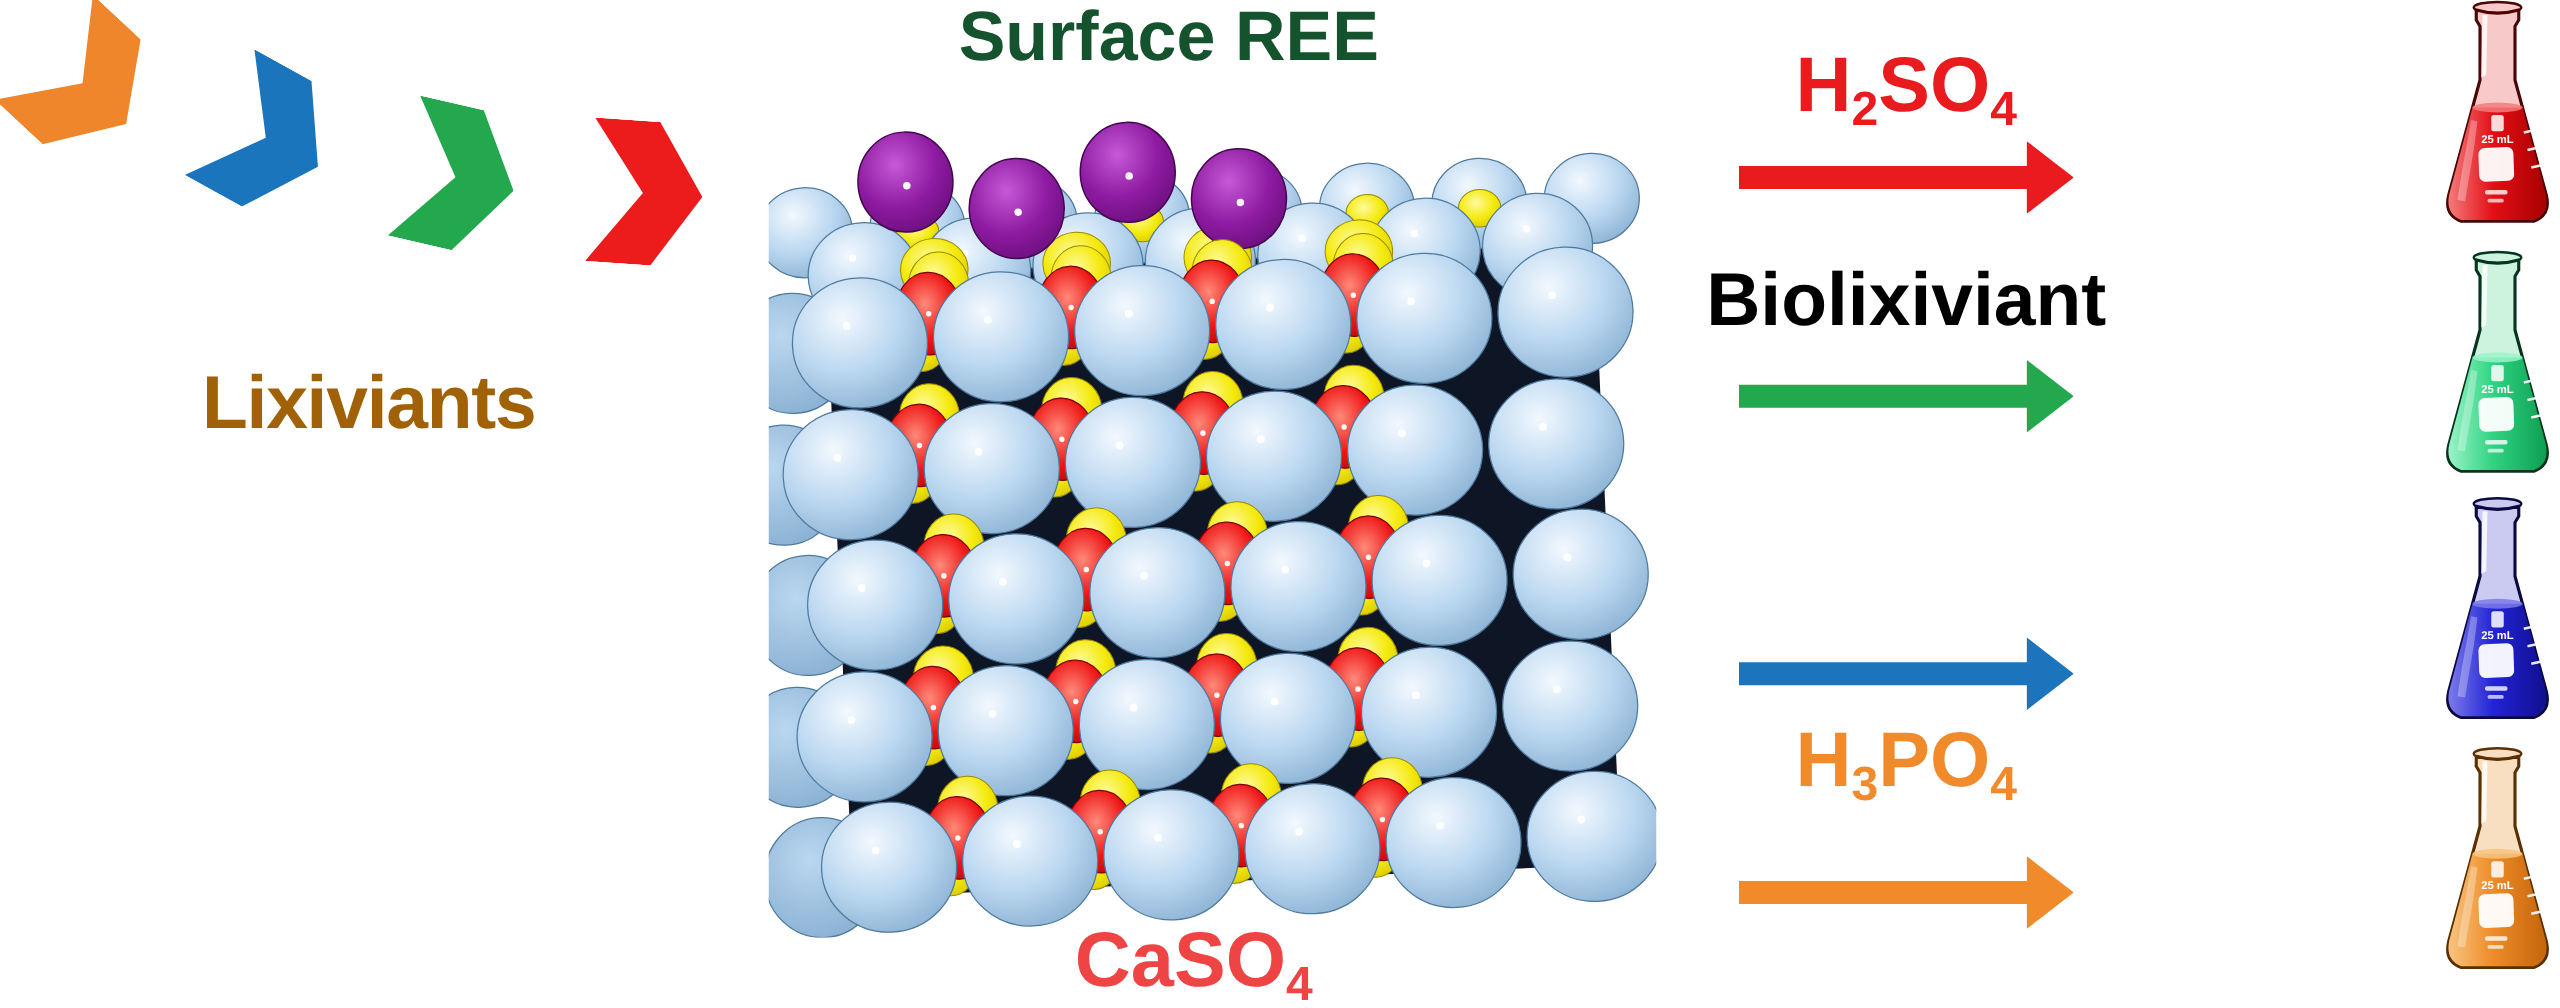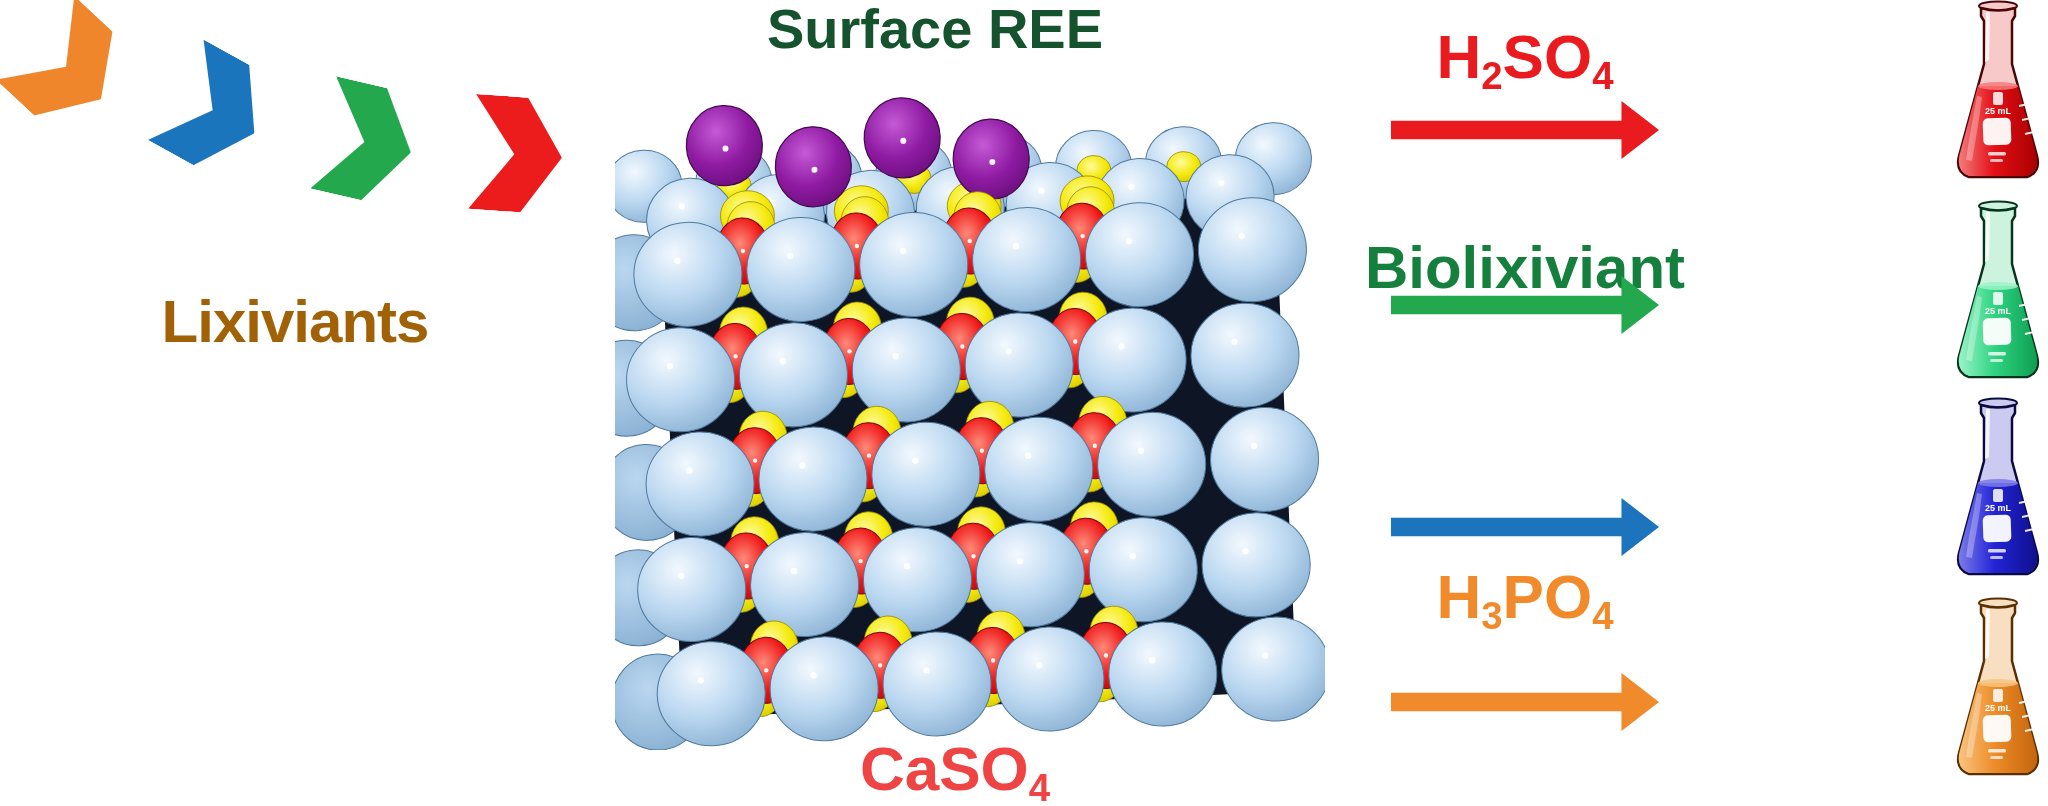--- a/index.html
+++ b/index.html
@@ -26,21 +26,21 @@
     left:720px;top:0px;width:430px;text-align:center;
     font-size:56px;font-weight:bold;line-height:1.05;letter-spacing:0px;
   }
   #crystal{left:615px;top:90px;width:710px;height:660px;}
   .caso4{
     left:805px;top:738px;width:300px;text-align:center;
     font-size:62px;font-weight:bold;line-height:1;
   }
   .caso4 sub, .reagent sub{font-size:0.62em;position:relative;top:0.28em;vertical-align:baseline;}
   
-  .right-col{left:1320px;top:4px;width:410px;height:700px;}
+  .right-col{left:1320px;top:16px;width:410px;height:700px;}
   .reagent{
     position:absolute;left:0;width:100%;text-align:center;
     font-weight:bold;line-height:1;font-size:60px;
   }
   .reagent.formula{font-size:62px;}
   .rxn-arrow{
     position:absolute;left:71px;width:268px;height:58px;
     clip-path:polygon(0 34%,86% 34%,86% 0%,100% 50%,86% 100%,86% 66%,0 66%);
   }
   .r0{top:22px;} .a0{top:97px;}
@@ -276,21 +276,21 @@
       <ellipse cx="650" cy="592" rx="54" ry="52" fill="url(#gCA)" stroke="#4F7A9E" stroke-width="1"></ellipse>
       <circle cx="640" cy="578" r="3.2" fill="#fff" opacity="0.95"></circle>
     </g>
   </svg>
 <div class="abs caso4" style="color: #ef4444;">CaSO<sub>4</sub></div>
 
 <div class="abs right-col">
   <div class="reagent formula r0" style="color: rgb(234, 27, 30);">H<sub>2</sub>SO<sub>4</sub></div>
   <div class="rxn-arrow a0" style="background-color: rgb(234, 27, 30);"></div>
 
-  <div class="reagent r1" style="color: #15803d; margin-top: 40px;">Biolixiviant</div>
+  <div class="reagent r1" style="color: #000000;">Biolixiviant</div>
   <div class="rxn-arrow a1" style="background-color: rgb(35, 168, 77);"></div>
 
   <div class="rxn-arrow a2" style="background-color: rgb(28, 117, 188);"></div>
 
   <div class="reagent formula r3" style="color: rgb(241, 138, 43);">H<sub>3</sub>PO<sub>4</sub></div>
   <div class="rxn-arrow a3" style="background-color: rgb(241, 138, 43);"></div>
 </div>
 
 <div id="flask-col">
     <svg viewBox="0 0 90 192" class="flask fl0">

